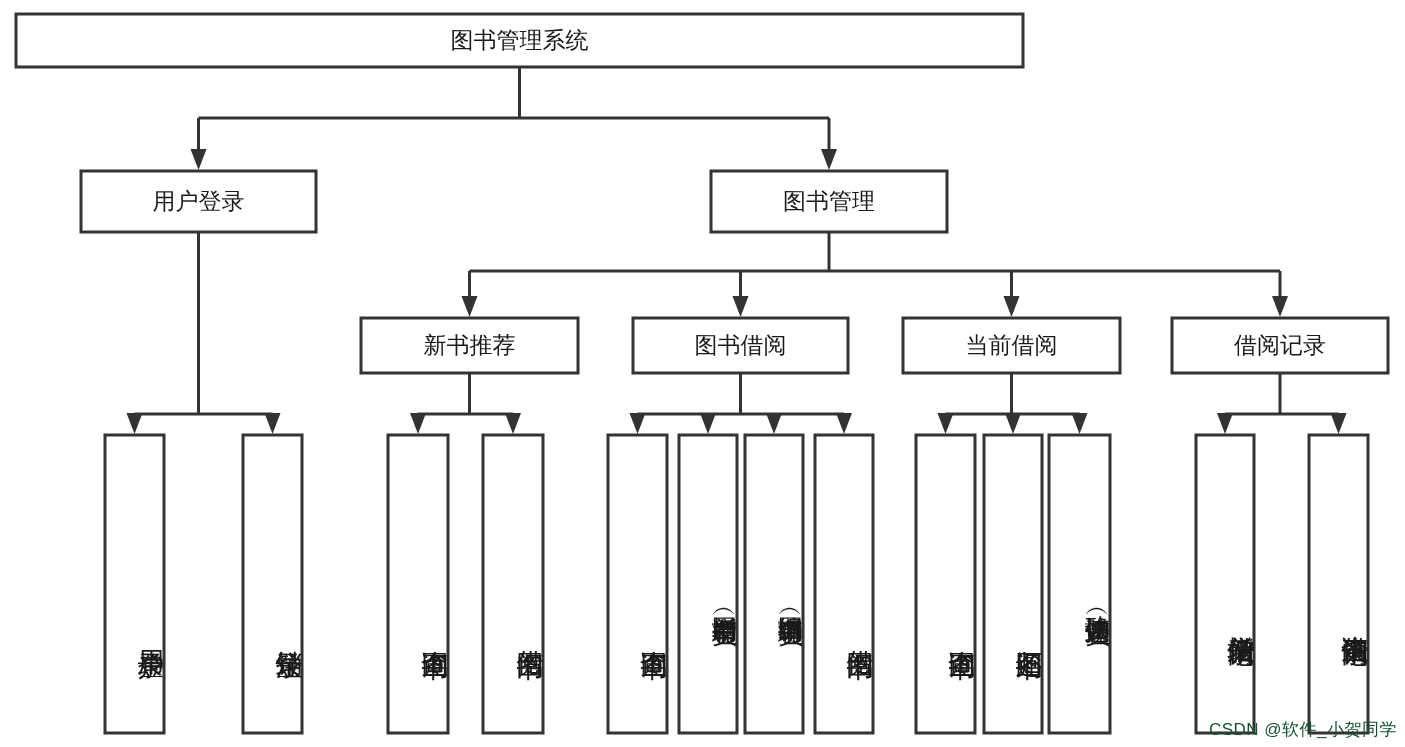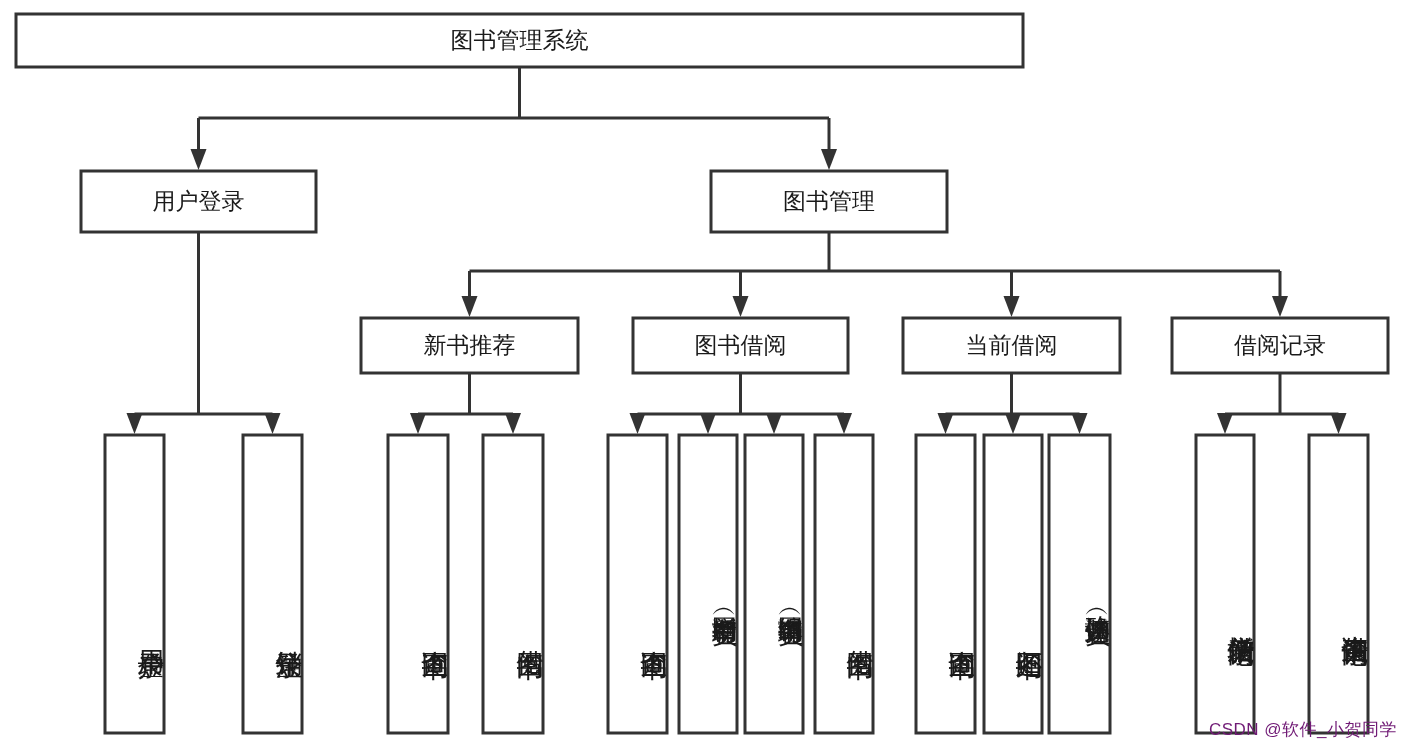--- a/index.html
+++ b/index.html
@@ -62,21 +62,21 @@
     justify-content: center;
     white-space: nowrap;
     pointer-events: none;
   }
   .watermark {
     position: absolute;
     right: 8px;
     bottom: 6px;
     font-family: "Liberation Sans", "DejaVu Sans", sans-serif;
     font-size: 17px;
-    color: #701a75;
+    color: #14532d;
     letter-spacing: 0.5px;
     white-space: nowrap;
   }
 </style>
 </head>
 <body>
 
 <div id="diagram-root">
 
   <svg class="flow" viewBox="0 0 1405 747">

